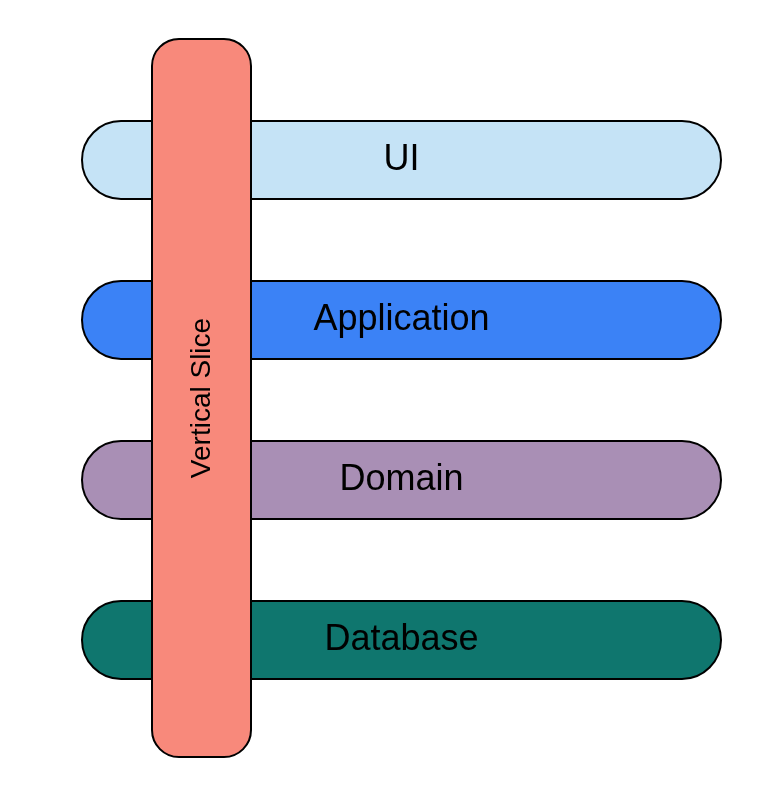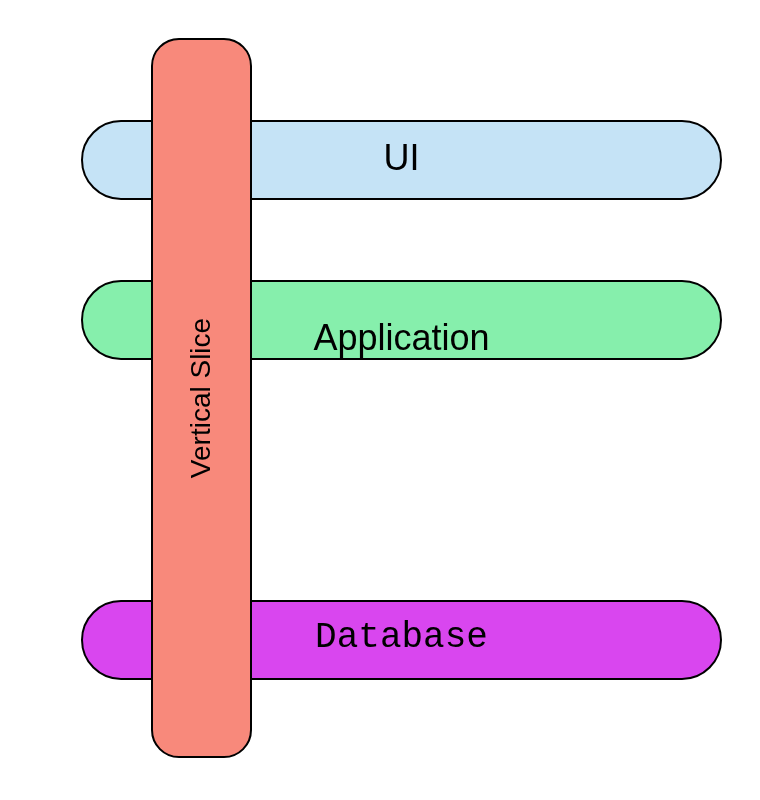--- a/index.html
+++ b/index.html
@@ -63,26 +63,29 @@
 </style>
 </head>
 <body>
 
 <div class="canvas">
 
   <div class="layer layer-0" style="background-color: rgb(197, 227, 246);">
     <span class="layer-label">UI</span>
   </div>
 
-  <div class="layer layer-1" style="background-color: #86efac; align-items: flex-end;">
+  <div class="layer layer-1" style="background-color: #3b82f6;">
     <span class="layer-label">Application</span>
   </div>
 
+  <div class="layer layer-2" style="background-color: rgb(169, 143, 181);">
+    <span class="layer-label">Domain</span>
+  </div>
 
-  <div class="layer layer-3" style="background-color: #d946ef; font-family: Liberation Mono, monospace;">
+  <div class="layer layer-3" style="background-color: #0f766e;">
     <span class="layer-label">Database</span>
   </div>
 
   <div class="slice" style="background-color: rgb(248, 137, 123);">
     <span class="slice-label">Vertical Slice</span>
   </div>
 
 </div>
 
 </body></html>

